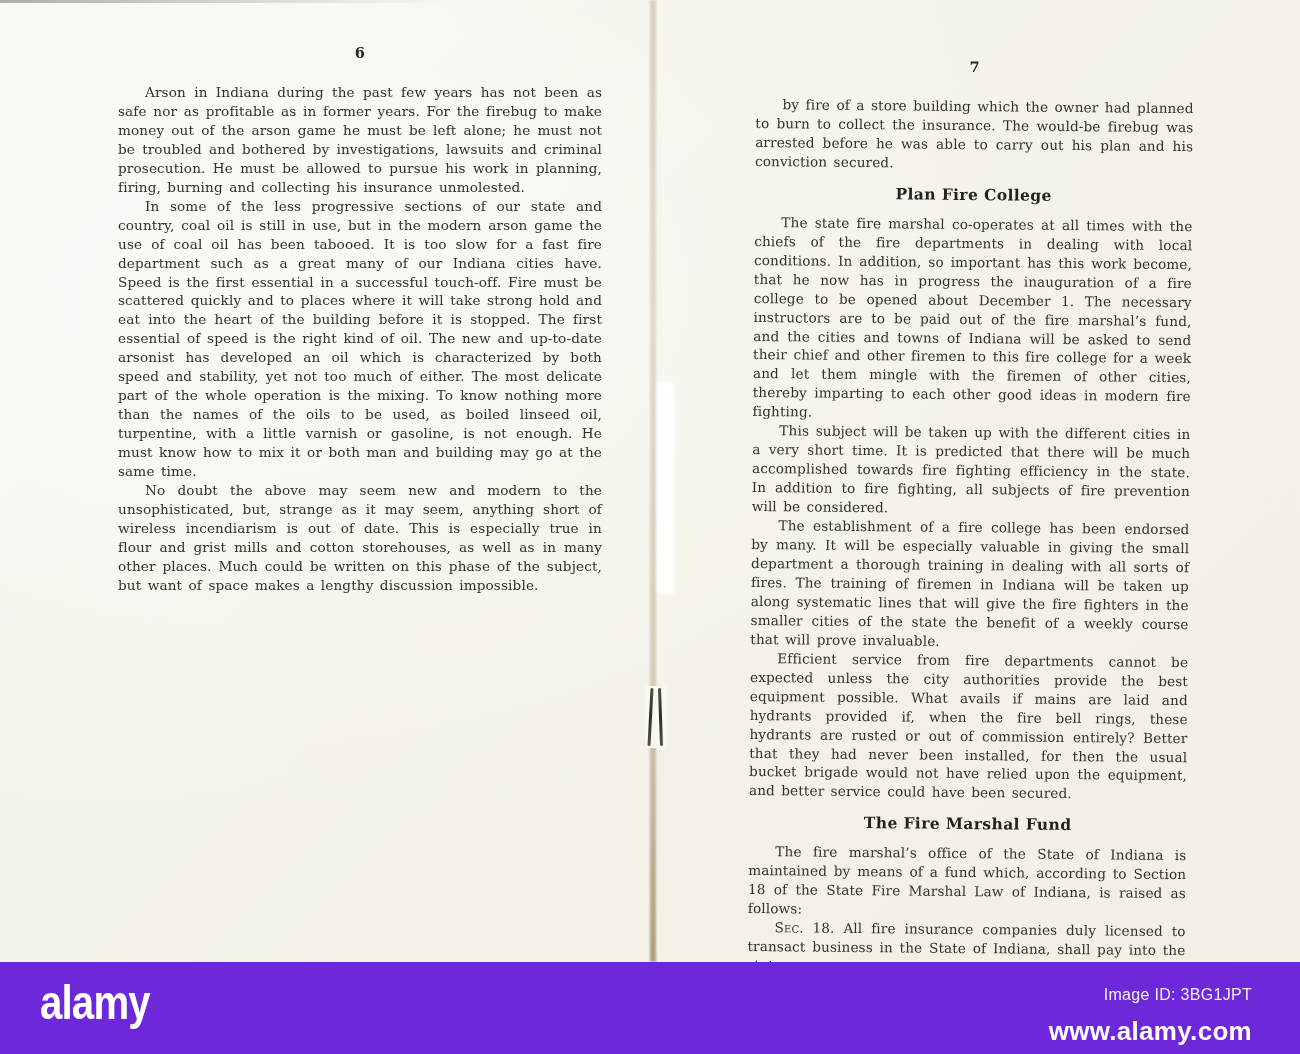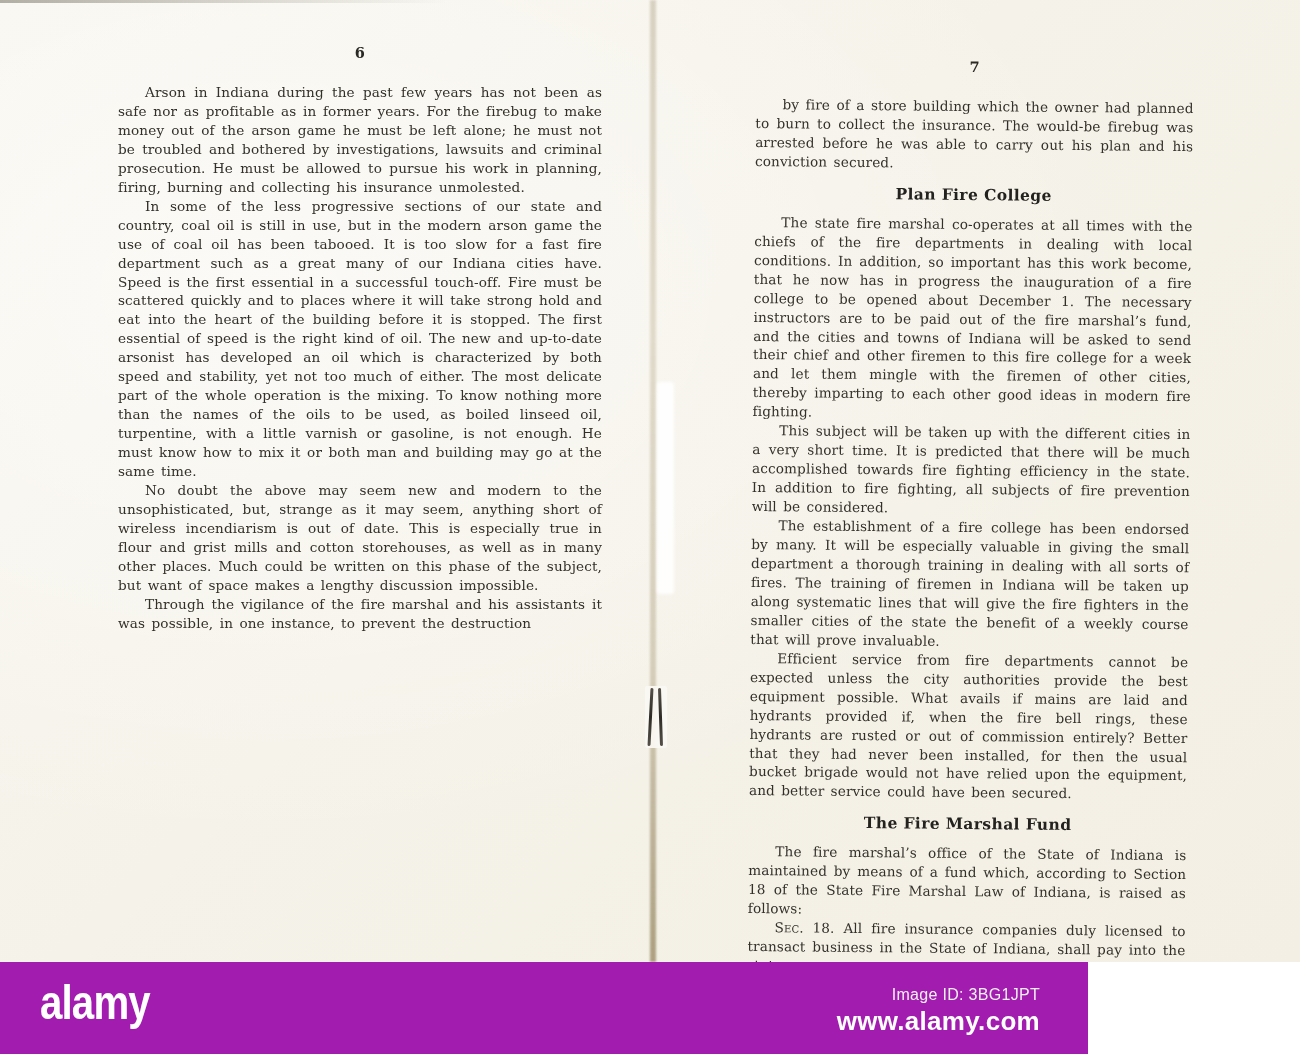--- a/index.html
+++ b/index.html
@@ -101,22 +101,22 @@
     text-indent: 27px;
     word-spacing: 0.14em;
     letter-spacing: 0.01em;
     color: #33302a;
   }
   .sec-label { font-variant: small-caps; }
   
   .watermark-bar {
     position: absolute;
     left: 0; bottom: 0;
-    width: 1088px; height: 92px;
-    background: #a21caf;
+    width: 1300px; height: 92px;
+    background: #6d28d9;
     font-family: "Liberation Sans", sans-serif;
     color: #ffffff;
   }
   .alamy-logo {
     position: absolute;
     left: 40px; top: 12px;
     font-size: 49px;
     font-weight: bold;
     letter-spacing: -1px;
     transform: scaleX(0.82);
@@ -125,21 +125,21 @@
   }
   .bar-right {
     position: absolute;
     right: 48px; top: 24px;
     text-align: right;
   }
   .image-id {
     font-size: 16px;
     font-weight: 400;
     color: #f2f2f2;
-    margin-bottom: 2px;
+    margin-bottom: 12px;
     letter-spacing: 0.3px;
   }
   .alamy-url {
     font-size: 26px;
     font-weight: bold;
     color: #ffffff;
     letter-spacing: 0.3px;
   }
 </style>
 </head>
@@ -148,21 +148,20 @@
 <div class="stage">
 
   <div class="scan">
     <div class="scan-top-edge"></div>
 
     <div class="page page-left">
       <div class="page-number">6</div>
       <p>Arson in Indiana during the past few years has not been as safe nor as profitable as in former years.  For the firebug to make money out of the arson game he must be left alone; he must not be troubled and bothered by investigations, lawsuits and criminal prosecution.  He must be allowed to pursue his work in planning, firing, burning and collecting his insurance unmolested.</p>
       <p>In some of the less progressive sections of our state and country, coal oil is still in use, but in the modern arson game the use of coal oil has been tabooed.  It is too slow for a fast fire department such as a great many of our Indiana cities have.  Speed is the first essential in a successful touch-off. Fire must be scattered quickly and to places where it will take strong hold and eat into the heart of the building before it is stopped.  The first essential of speed is the right kind of oil.  The new and up-to-date arsonist has developed an oil which is characterized by both speed and stability, yet not too much of either.  The most delicate part of the whole operation is the mixing.  To know nothing more than the names of the oils to be used, as boiled linseed oil, turpentine, with a little varnish or gasoline, is not enough.  He must know how to mix it or both man and building may go at the same time.</p>
       <p>No doubt the above may seem new and modern to the unsophisticated, but, strange as it may seem, anything short of wireless incendiarism is out of date.  This is especially true in flour and grist mills and cotton storehouses, as well as in many other places.  Much could be written on this phase of the subject, but want of space makes a lengthy discussion impossible.</p>
-      <p>Through the vigilance of the fire marshal and his assistants it was possible, in one instance, to prevent the destruction</p>
     </div>
 
     <div class="page page-right">
       <div class="page-number">7</div>
       <p>by fire of a store building which the owner had planned to burn to collect the insurance.  The would-be firebug was arrested before he was able to carry out his plan and his conviction secured.</p>
       <div class="section-heading">Plan Fire College</div>
       <p>The state fire marshal co-operates at all times with the chiefs of the fire departments in dealing with local conditions.  In addition, so important has this work become, that he now has in progress the inauguration of a fire college to be opened about December 1.  The necessary instructors are to be paid out of the fire marshal’s fund, and the cities and towns of Indiana will be asked to send their chief and other firemen to this fire college for a week and let them mingle with the firemen of other cities, thereby imparting to each other good ideas in modern fire fighting.</p>
       <p>This subject will be taken up with the different cities in a very short time.  It is predicted that there will be much accomplished towards fire fighting efficiency in the state.  In addition to fire fighting, all subjects of fire prevention will be considered.</p>
       <p>The establishment of a fire college has been endorsed by many.  It will be especially valuable in giving the small department a thorough training in dealing with all sorts of fires. The training of firemen in Indiana will be taken up along systematic lines that will give the fire fighters in the smaller cities of the state the benefit of a weekly course that will prove invaluable.</p>
       <p>Efficient service from fire departments cannot be expected unless the city authorities provide the best equipment possible. What avails if mains are laid and hydrants provided if, when the fire bell rings, these hydrants are rusted or out of commission entirely?  Better that they had never been installed, for then the usual bucket brigade would not have relied upon the equipment, and better service could have been secured.</p>

